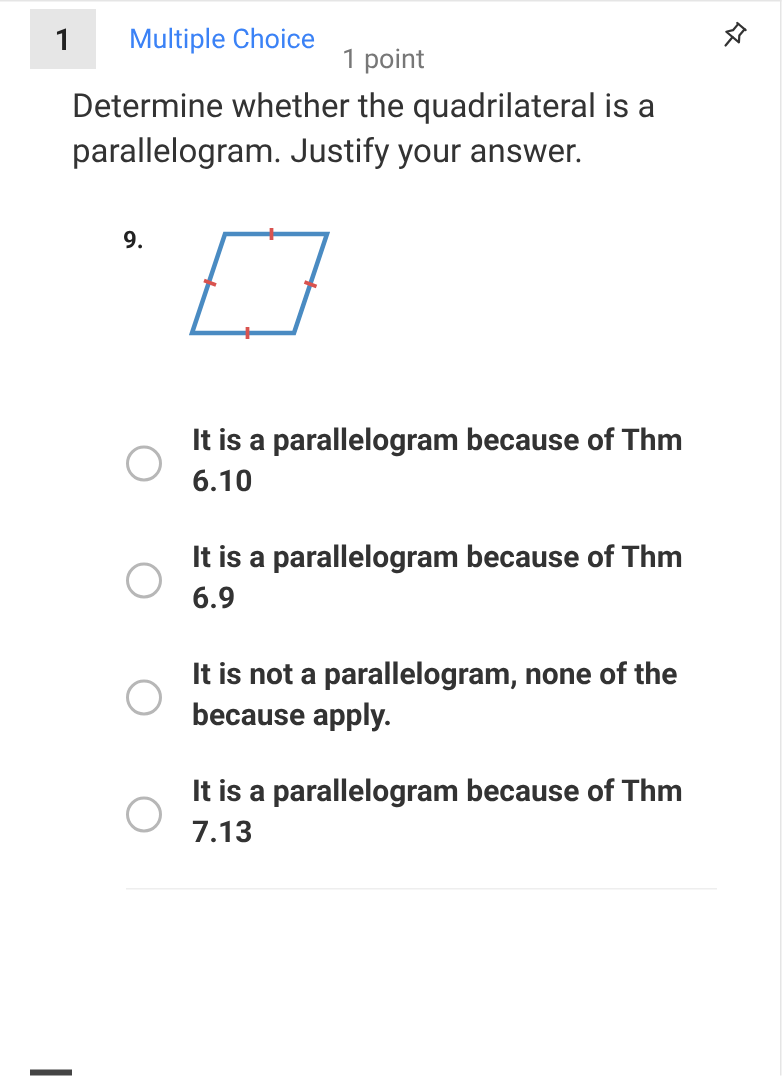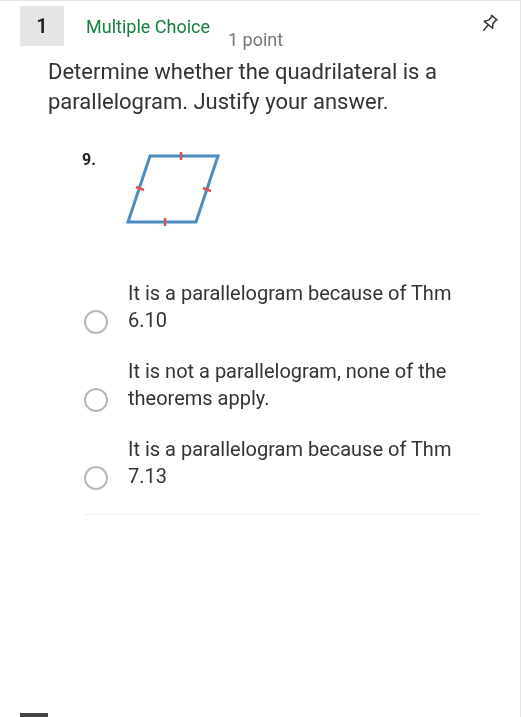--- a/index.html
+++ b/index.html
@@ -30,21 +30,21 @@
     height: 40px;
     display: flex;
     align-items: center;
     justify-content: center;
     font-size: 20px;
     font-weight: 600;
     color: #222;
     margin-right: 22px;
   }
   .qtype {
-    color: #15803d;
+    color: #3b82f6;
     font-size: 18px;
     margin-right: 18px;
   }
   .qpoints {
     color: #777;
     font-size: 18px;
     margin-top: 27px;
   }
   .pin {
     margin-left: auto;
@@ -66,24 +66,25 @@
     font-weight: 700;
     font-size: 16px;
     color: #222;
     padding-top: 6px;
   }
   .options {
     padding: 10px 42px 0 84px;
   }
   .option {
     display: flex;
-    align-items: flex-end;
+    align-items: center;
     gap: 20px;
     margin-bottom: 24px;
     cursor: pointer;
+    font-weight: bold;
   }
   .radio {
     flex: 0 0 24px;
     width: 24px;
     height: 24px;
     border: 2px solid #b7b7b7;
     border-radius: 50%;
     margin-top: 3px;
     position: relative;
   }
@@ -156,21 +157,25 @@
     </span>
   </div>
 
   <div class="options">
     <div class="option">
       <span class="radio"></span>
       <span class="option-label">It is a parallelogram because of Thm 6.10</span>
     </div>
     <div class="option">
       <span class="radio"></span>
-      <span class="option-label">It is not a parallelogram, none of the theorems apply.</span>
+      <span class="option-label">It is a parallelogram because of Thm 6.9</span>
+    </div>
+    <div class="option">
+      <span class="radio"></span>
+      <span class="option-label">It is not a parallelogram, none of the because apply.</span>
     </div>
     <div class="option">
       <span class="radio"></span>
       <span class="option-label">It is a parallelogram because of Thm 7.13</span>
     </div>
   </div>
 
   <hr class="divider">
   <div class="footer-tick"></div>
 </div>

